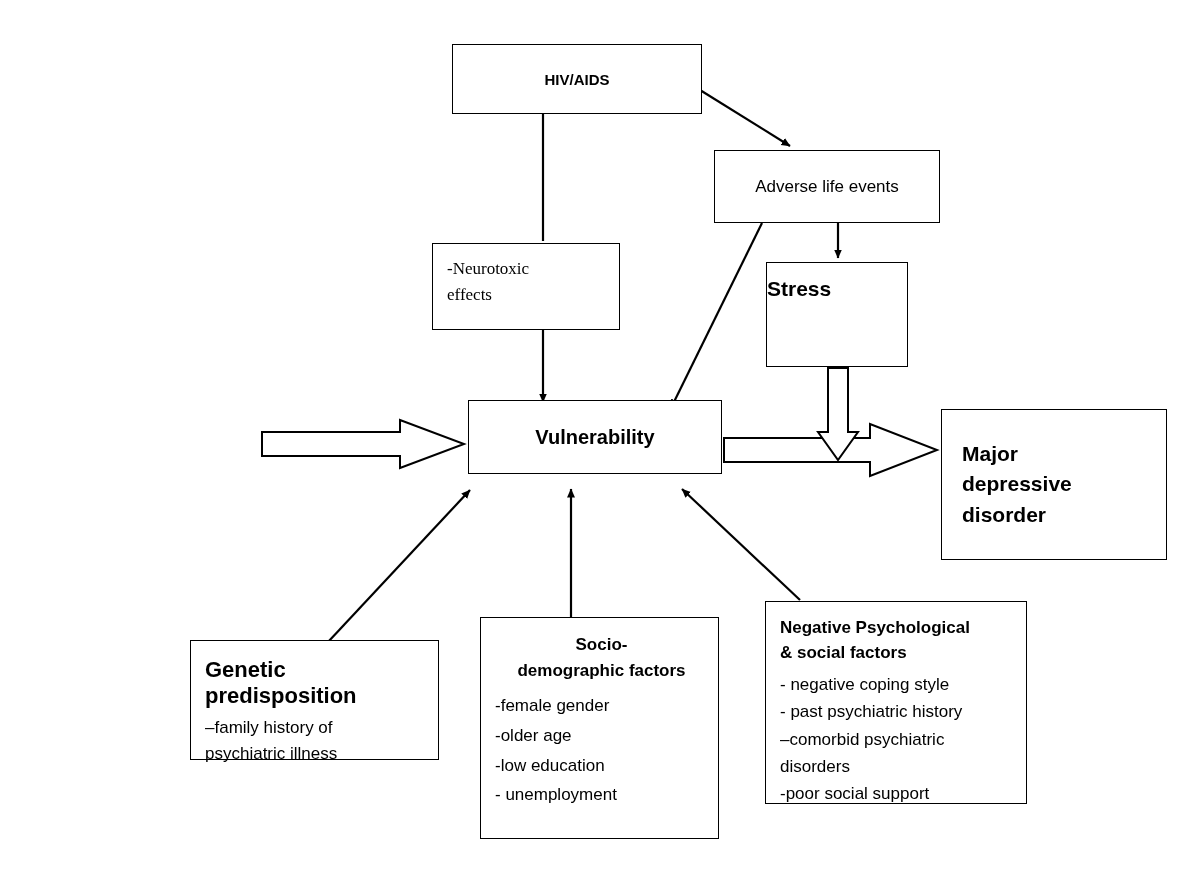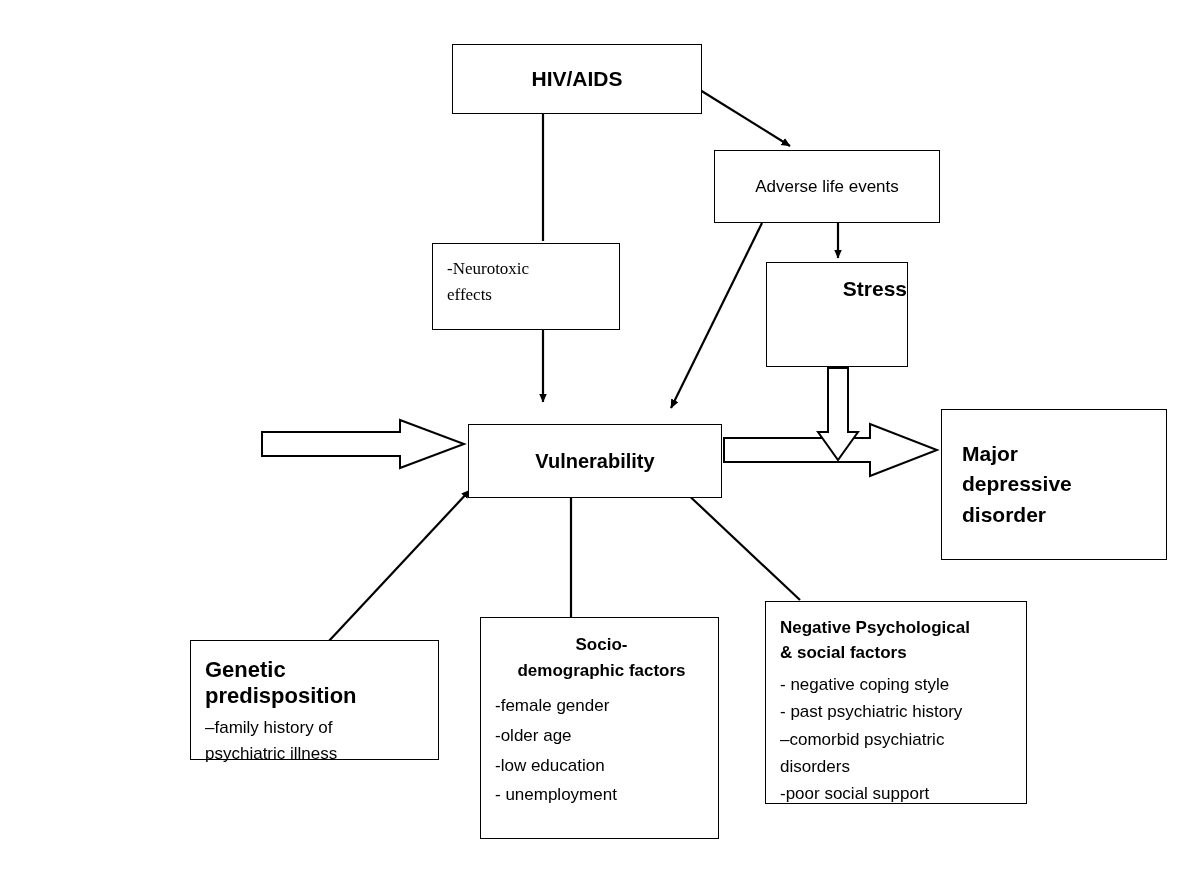--- a/index.html
+++ b/index.html
@@ -79,45 +79,45 @@
 
     <polygon points="262,432 400,432 400,420 464,444 400,468 400,456 262,456" fill="#ffffff" stroke="#000000" stroke-width="2"></polygon>
 
     <polygon points="724,438 870,438 870,424 937,450 870,476 870,462 724,462" fill="#ffffff" stroke="#000000" stroke-width="2"></polygon>
 
     <polygon points="828,368 848,368 848,432 858,432 838,460 818,432 828,432" fill="#ffffff" stroke="#000000" stroke-width="2"></polygon>
   </svg>
 
   <div class="node c-center" style="left:452px; top:44px; width:250px; height:70px;">
     <div class="inner c-center">
-      <span class="label bold" style="font-size:21px;text-align:center;">HIV/AIDS</span>
+      <span class="label bold" style="font-size:15px;text-align:center;">HIV/AIDS</span>
     </div>
   </div>
 
   <div class="node" style="left:714px; top:150px; width:226px; height:73px;">
     <div class="inner c-center">
       <span class="label" style="font-size:17px;">Adverse life events</span>
     </div>
   </div>
 
   <div class="node" style="left:432px; top:243px; width:188px; height:87px;font-family:Liberation Serif, serif;">
     <div class="inner" style="padding:12px 0 0 14px;">
       <span class="label" style="font-size:17px; line-height:1.5;">-Neurotoxic
 effects</span>
     </div>
   </div>
 
   <div class="node" style="left:766px; top:262px; width:142px; height:105px;">
-    <div class="inner" style="display:flex; align-items:flex-start; justify-content:flex-end; padding-top:14px;">
+    <div class="inner" style="display:flex; align-items:flex-start; justify-content:flex-start; padding-top:14px;">
       <span class="label bold" style="font-size:21px;">Stress</span>
     </div>
   </div>
 
 
-  <div class="node" style="left:468px; top:424px; width:254px; height:74px;">
+  <div class="node" style="left:468px; top:400px; width:254px; height:74px;">
     <div class="inner c-center">
       <span class="label bold" style="font-size:20px;">Vulnerability</span>
     </div>
   </div>
 
   <div class="node" style="left:941px; top:409px; width:226px; height:151px;">
     <div class="inner" style="display:flex; align-items:center; justify-content:flex-start; padding-left:20px;">
       <span class="label bold" style="font-size:21px; line-height:1.45;">Major
 depressive
 disorder</span>

